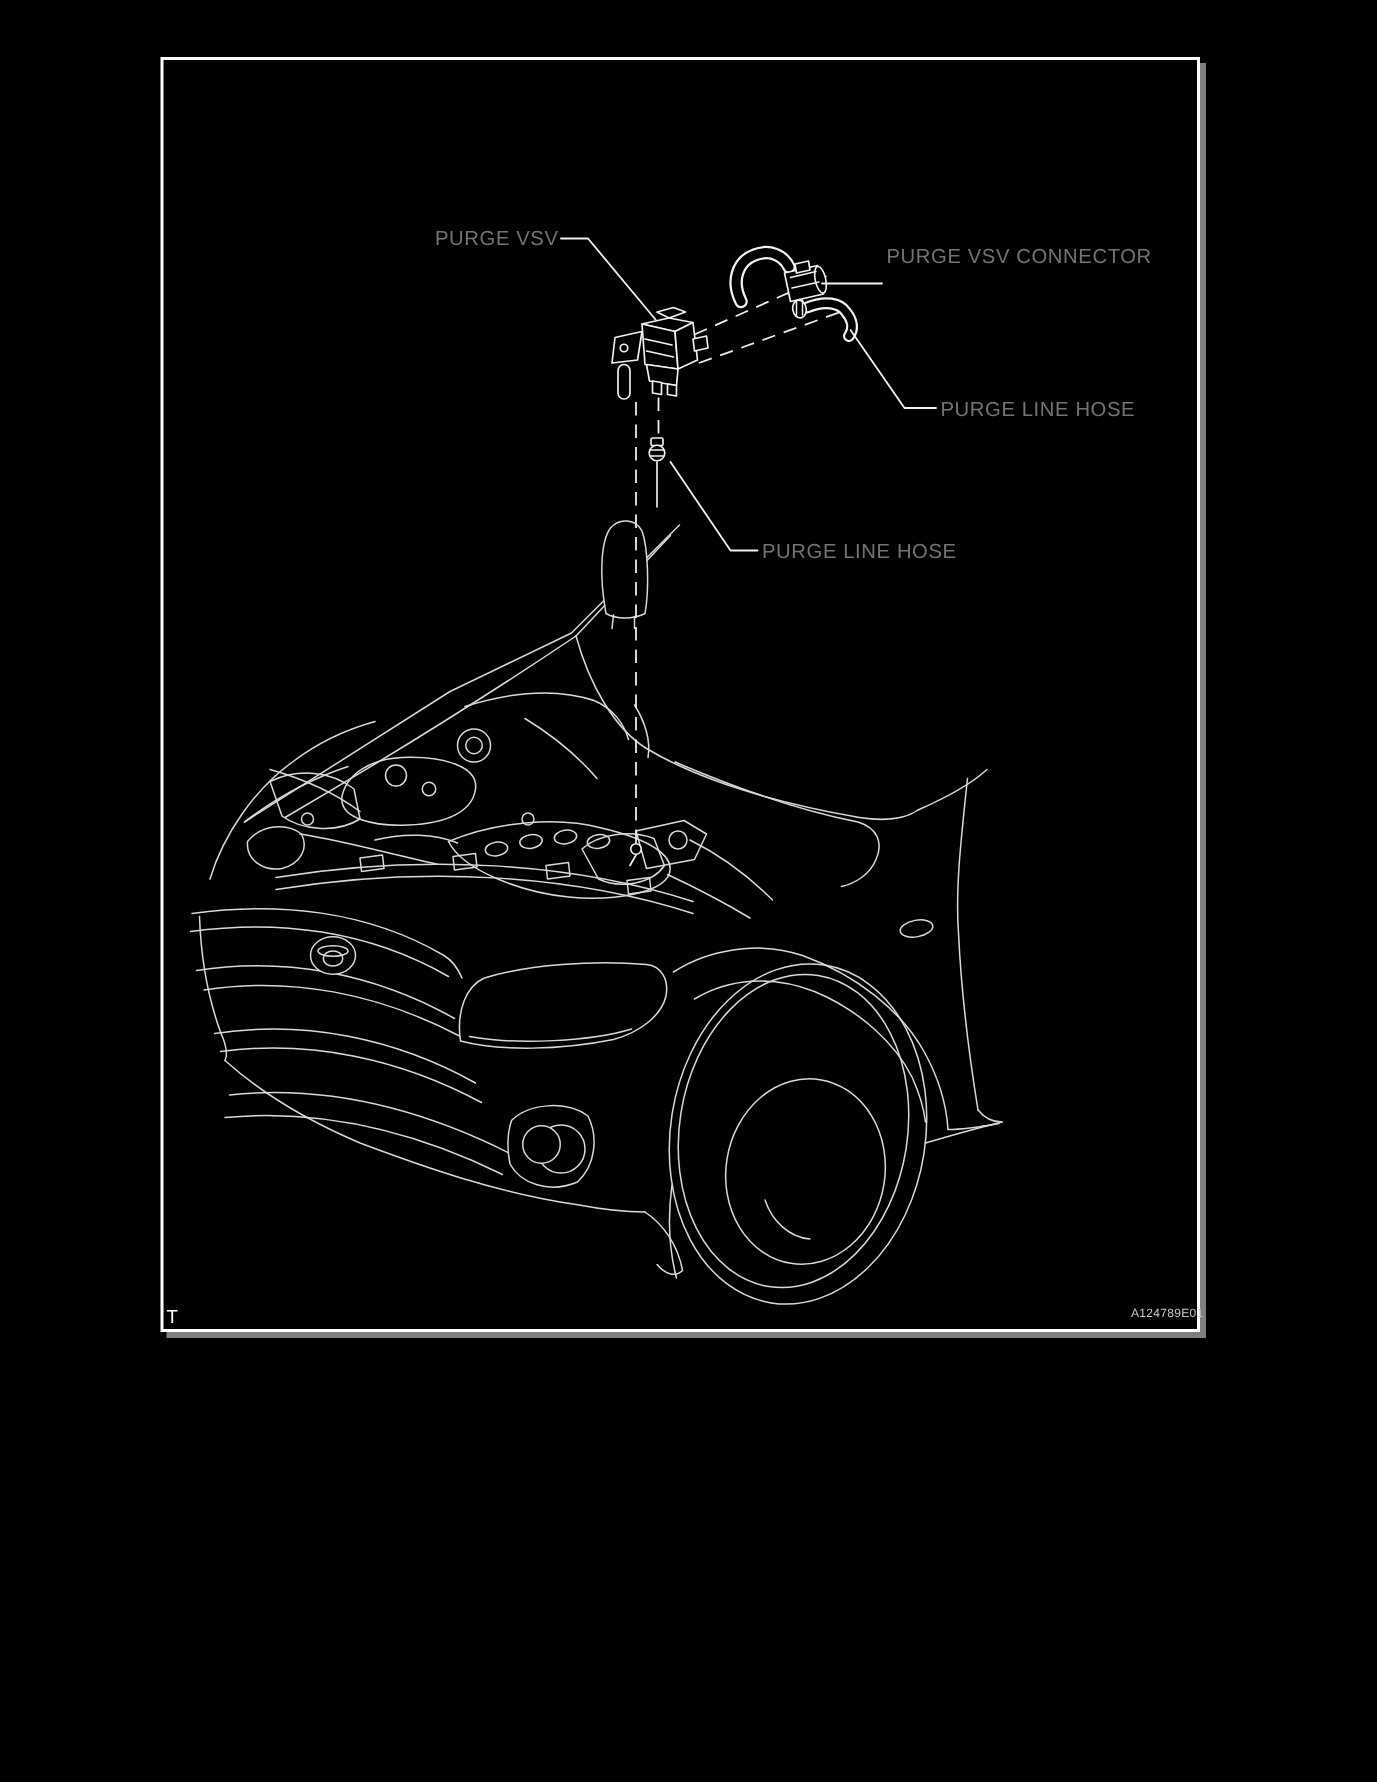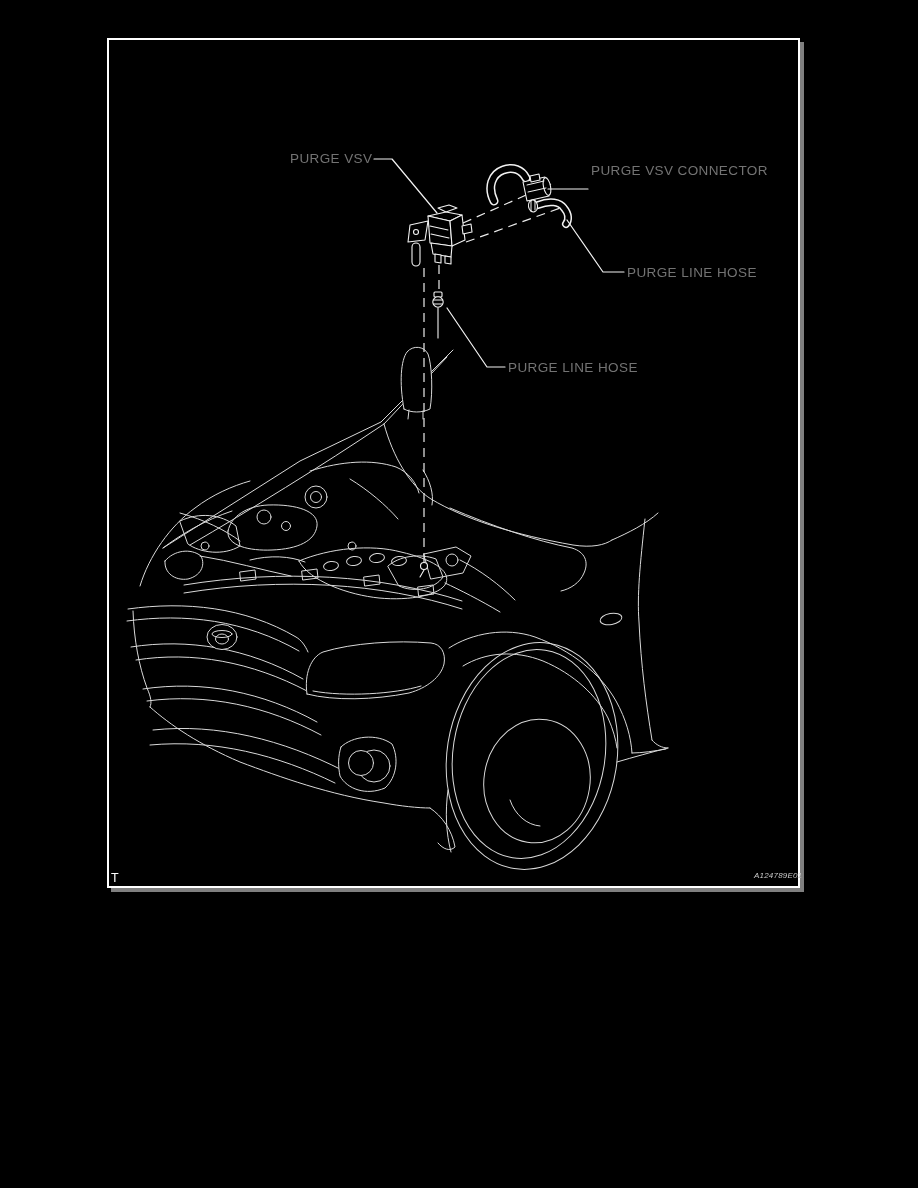--- a/index.html
+++ b/index.html
@@ -35,21 +35,20 @@
     left:111px;top:871px;
     color:#ffffff;
     font-size:12.5px;
   }
   .figure-id{
     position:absolute;
     left:754px;top:871px;
     color:#c9c9c9;
     font-size:8px;
     letter-spacing:0.2px;
-    font-style:italic;
   }
 </style>
 </head>
 <body>
 
 <div class="frame"></div>
 
 <svg class="art" viewBox="0 0 918 1188" aria-hidden="true">
 
   <g stroke="#d9d9d9" stroke-width="1" fill="none" stroke-linecap="round" stroke-linejoin="round">

